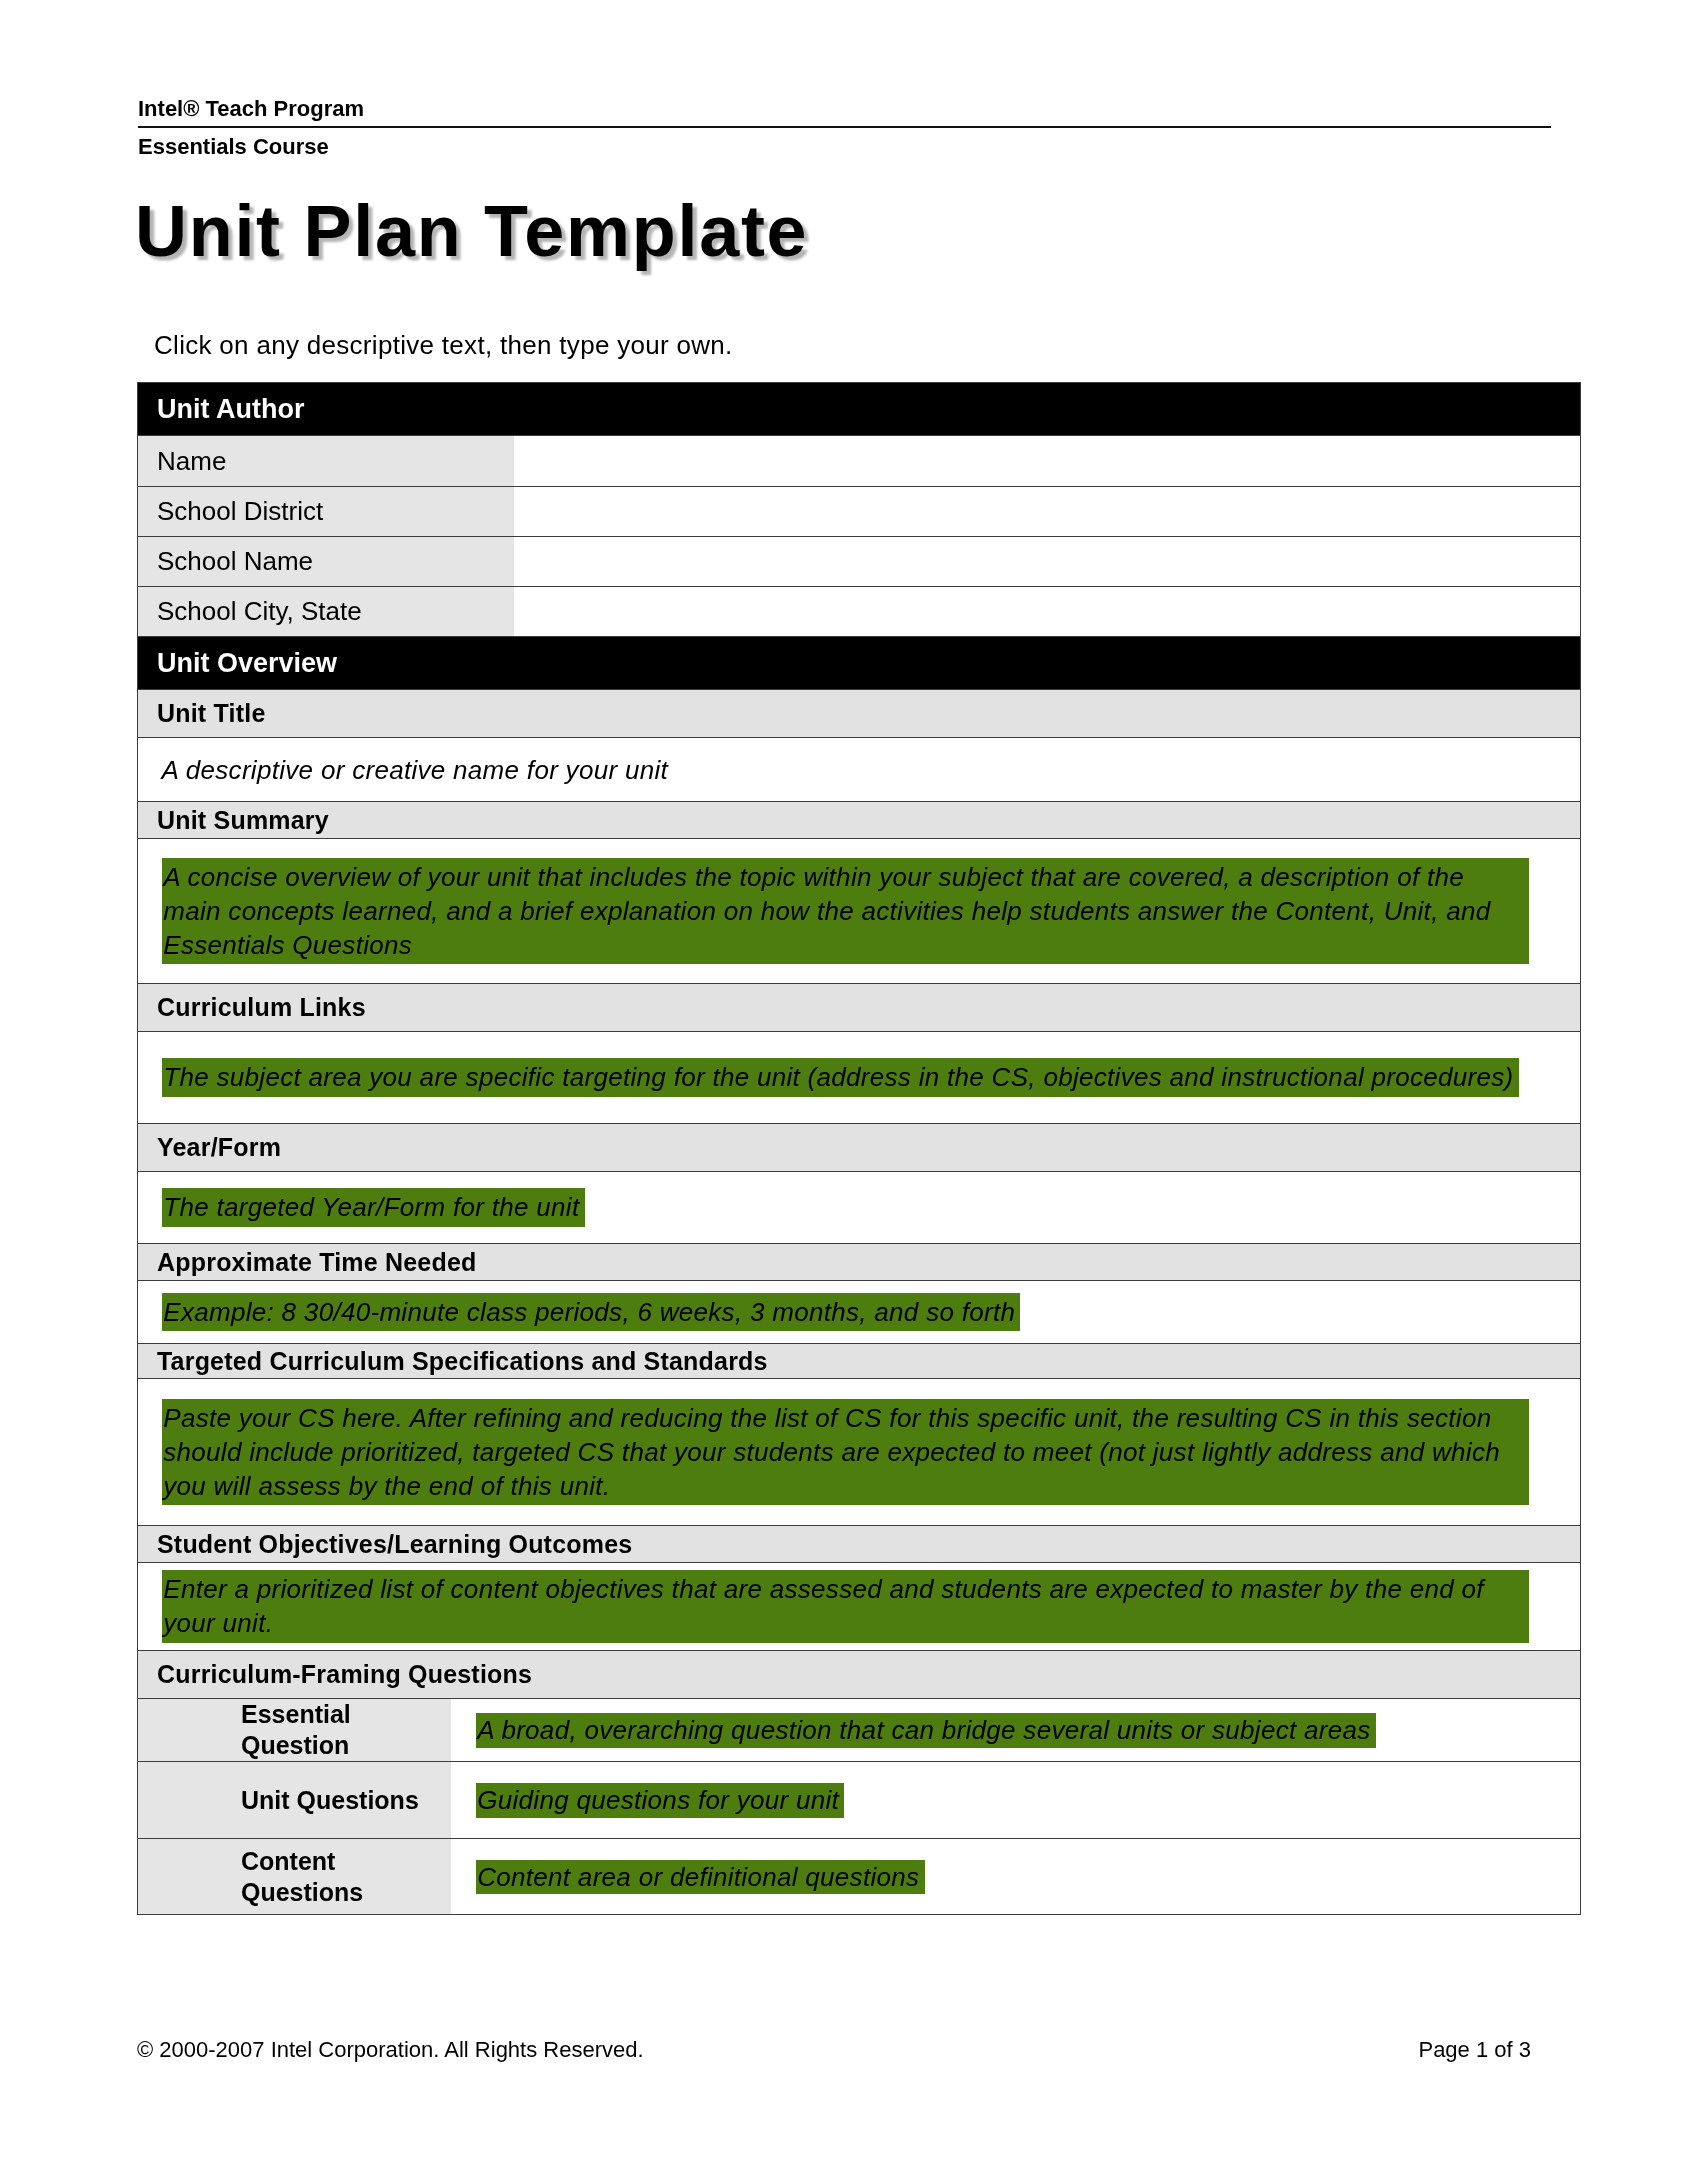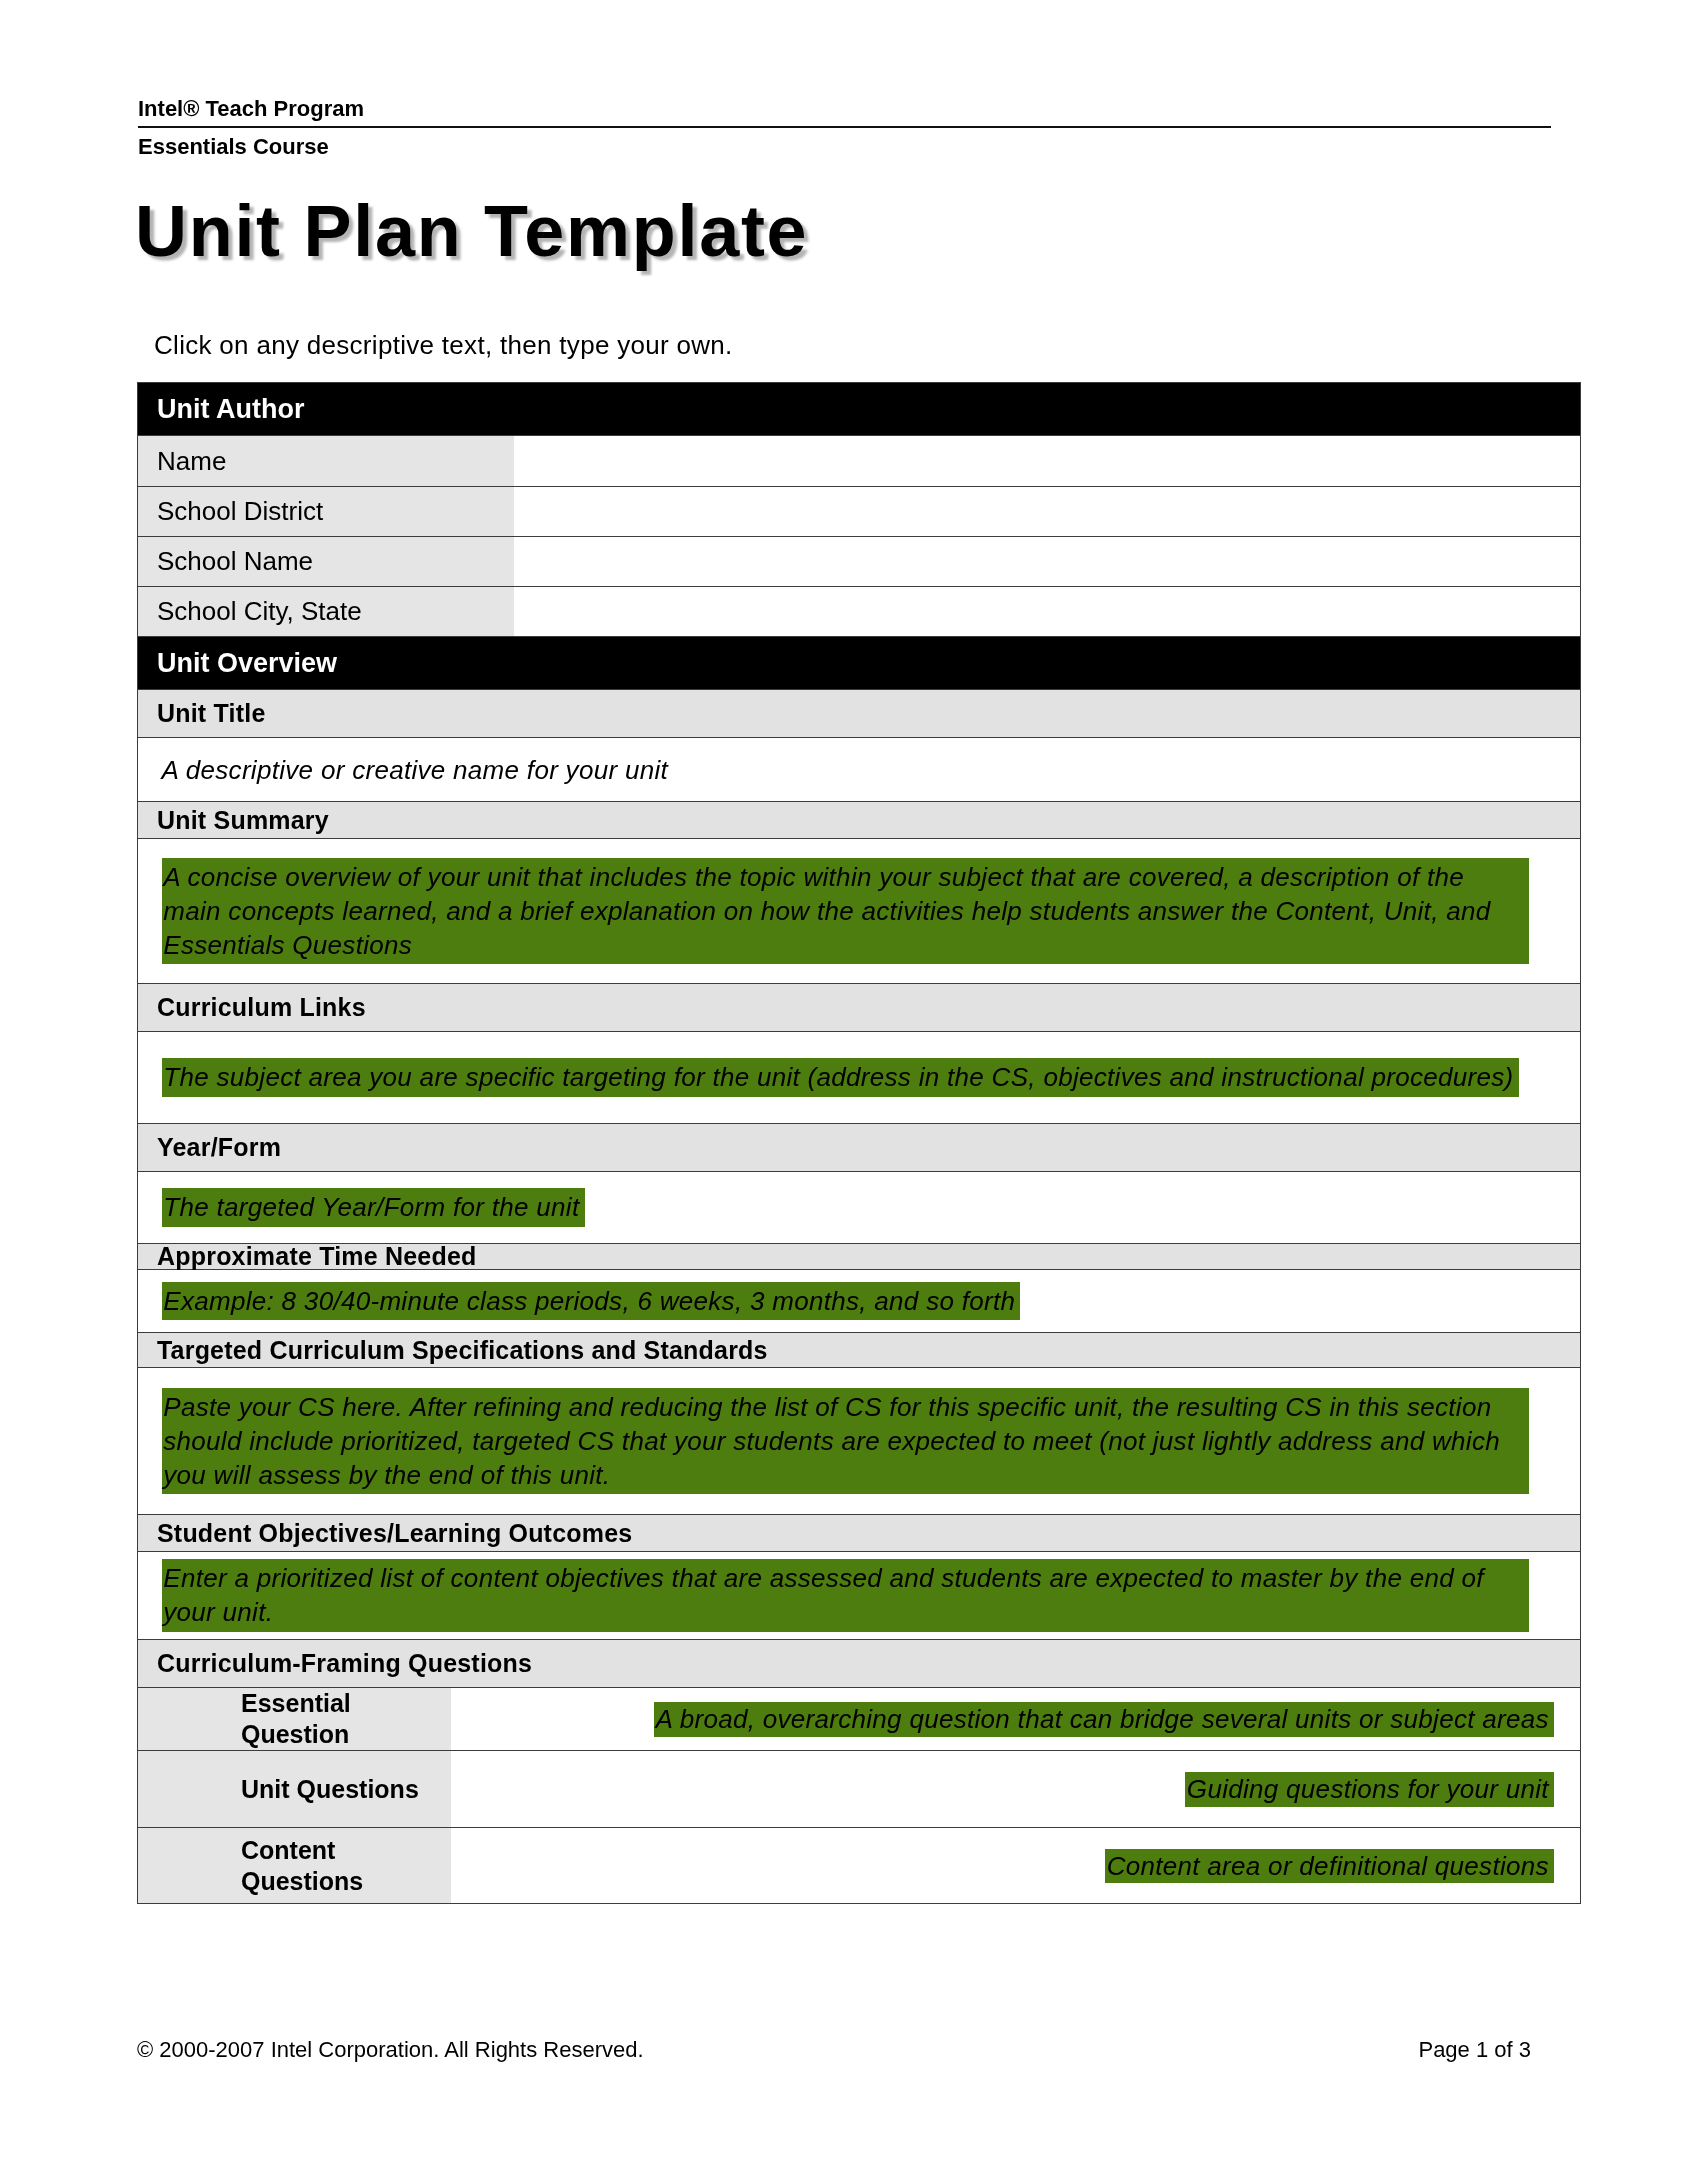--- a/index.html
+++ b/index.html
@@ -129,21 +129,20 @@
     padding-left: 103px;
     box-sizing: border-box;
     font-weight: bold;
     font-size: 25px;
     line-height: 31px;
   }
   .cfq .qvalue {
     flex: 1;
     padding-left: 24.5px;
     padding-right: 26px;
-    text-align: right;
   }
 
   
   .doc-footer {
     position: absolute;
     left: 137px;
     top: 2037px;
     width: 1394px;
     display: flex;
     justify-content: space-between;
@@ -205,21 +204,21 @@
     <div class="row subhead" style="height:48px">Curriculum Links</div>
     <div class="row vrow" style="height:92px">
       <span class="ph shade">The subject area you are specific targeting for the unit (address in the CS, objectives and instructional procedures)</span>
     </div>
 
     <div class="row subhead" style="height:48px">Year/Form</div>
     <div class="row vrow" style="height:72px">
       <span class="ph shade">The targeted Year/Form for the unit</span>
     </div>
 
-    <div class="row subhead" style="height:26px">Approximate Time Needed</div>
+    <div class="row subhead" style="height:37px">Approximate Time Needed</div>
     <div class="row vrow" style="height:63px">
       <span class="ph shade">Example: 8 30/40-minute class periods, 6 weeks, 3 months, and so forth</span>
     </div>
 
 
     <div class="row subhead" style="height:35px">Targeted Curriculum Specifications and Standards</div>
     <div class="row vrow" style="height:147px">
       <span class="ph shade">Paste your CS here. After refining and reducing the list of CS for this specific unit, the resulting CS in this section should include prioritized, targeted CS that your students are expected to meet (not just lightly address and which you will assess by the end of this unit.</span>
     </div>
 

